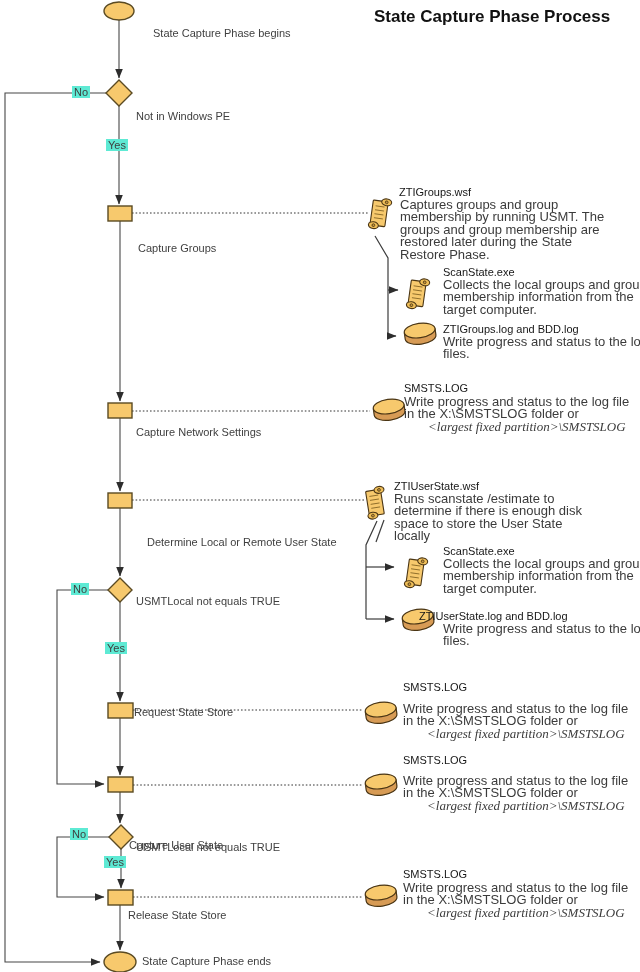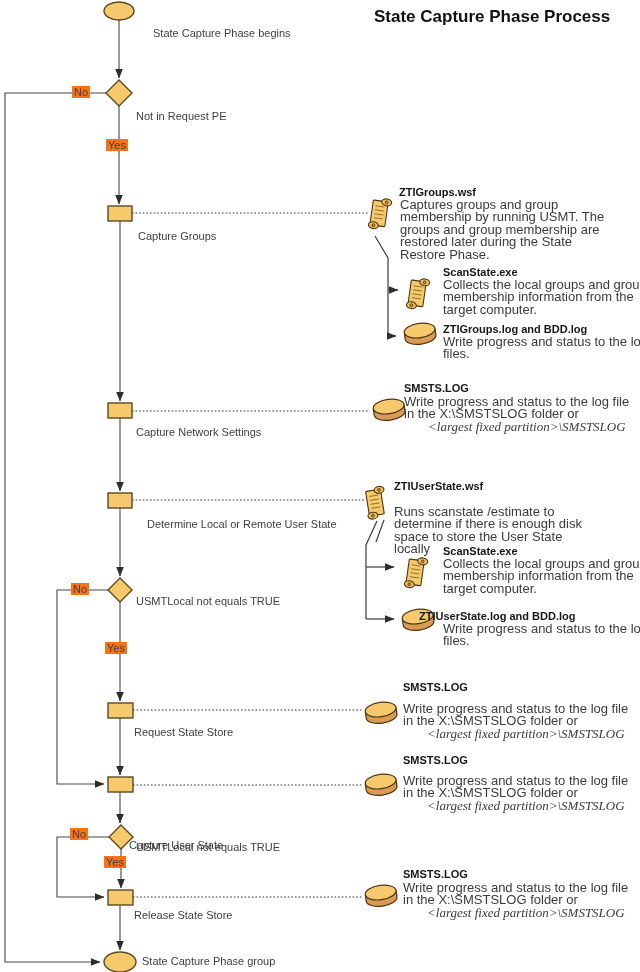--- a/index.html
+++ b/index.html
@@ -1,22 +1,22 @@
 <!DOCTYPE html>
 <html><head>
 <meta charset="utf-8">
 <style>
   html,body{margin:0;padding:0;background:#fff;}
   #canvas{position:relative;width:640px;height:972px;background:#fff;overflow:hidden;
           font-family:"Liberation Sans",sans-serif;}
   #shapes{position:absolute;left:0;top:0;z-index:1;}
   .lbl{position:absolute;z-index:2;font-size:11px;line-height:12px;color:#3f3f3f;white-space:nowrap;}
-  .lbl.bg{background:#f97316;padding:0 2px;}
+  .lbl.bg{background:#5eead4;padding:0 2px;}
   .page-title{position:absolute;z-index:2;font-size:17px;font-weight:bold;color:#111;white-space:nowrap;}
-  .ann-title{position:absolute;z-index:2;font-size:11px;font-weight:bold;color:#161616;white-space:nowrap;}
+  .ann-title{position:absolute;z-index:2;font-size:11px;font-weight:normal;color:#161616;white-space:nowrap;}
   .ann-body{position:absolute;z-index:2;font-size:13px;line-height:12.4px;color:#3b3b3b;}
   .ser{font-family:"Liberation Serif",serif;font-style:italic;margin-left:24px;}
 </style>
 </head>
 <body>
 
 <div id="canvas">
 
 <svg id="shapes" width="640" height="972" viewBox="0 0 640 972">
   <defs>
@@ -95,50 +95,50 @@
   <use href="#icon-cyl" transform="translate(400,607) rotate(-8 18 12)"></use>
   <use href="#icon-cyl" transform="translate(363,700) rotate(-8 18 12)"></use>
   <use href="#icon-cyl" transform="translate(363,772) rotate(-8 18 12)"></use>
   <use href="#icon-cyl" transform="translate(363,883) rotate(-8 18 12)"></use>
 </svg>
 
 <div class="page-title" style="left:374px;top:7px;">State Capture Phase Process</div>
 
 <div class="lbl" style="left:137px;top:27px;margin-left:16px;">State Capture Phase begins</div>
 <div class="lbl bg" style="left:72px;top:86px;">No</div>
-<div class="lbl" style="left:136px;top:110px;">Not in Request PE</div>
+<div class="lbl" style="left:136px;top:110px;">Not in Windows PE</div>
 <div class="lbl bg" style="left:106px;top:139px;">Yes</div>
-<div class="lbl" style="left:138px;top:230px;">Capture Groups</div>
+<div class="lbl" style="left:138px;top:242px;">Capture Groups</div>
 <div class="lbl" style="left:136px;top:426px;">Capture Network Settings</div>
-<div class="lbl" style="left:130px;top:518px;padding-left:17px;">Determine Local or Remote User State</div>
+<div class="lbl" style="left:130px;top:536px;padding-left:17px;">Determine Local or Remote User State</div>
 <div class="lbl bg" style="left:71px;top:583px;">No</div>
 <div class="lbl" style="left:136px;top:595px;">USMTLocal not equals TRUE</div>
 <div class="lbl bg" style="left:105px;top:642px;">Yes</div>
-<div class="lbl" style="left:134px;top:726px;">Request State Store</div>
+<div class="lbl" style="left:134px;top:706px;">Request State Store</div>
 <div class="lbl" style="left:129px;top:839px;">Capture User State</div>
 <div class="lbl bg" style="left:70px;top:828px;">No</div>
 <div class="lbl" style="left:136px;top:841px;">USMTLocal not equals TRUE</div>
 <div class="lbl bg" style="left:104px;top:856px;">Yes</div>
-<div class="lbl" style="left:134px;top:909px;">Release State Store</div>
-<div class="lbl" style="left:142px;top:955px;">State Capture Phase group</div>
+<div class="lbl" style="left:128px;top:909px;">Release State Store</div>
+<div class="lbl" style="left:142px;top:955px;">State Capture Phase ends</div>
 
 <div class="ann-title" style="left:399px;top:186px;">ZTIGroups.wsf</div>
 <div class="ann-body" style="left:400px;top:199px;width:208px;">Captures groups and group membership by running USMT. The groups and group membership are restored later during the State Restore Phase.</div>
 
 <div class="ann-title" style="left:443px;top:266px;">ScanState.exe</div>
 <div class="ann-body" style="left:443px;top:279px;width:208px;">Collects the local groups and group membership information from the target computer.</div>
 
 <div class="ann-title" style="left:443px;top:323px;">ZTIGroups.log and BDD.log</div>
 <div class="ann-body" style="left:443px;top:336px;width:225px;">Write progress and status to the log files.</div>
 
 <div class="ann-title" style="left:404px;top:382px;">SMSTS.LOG</div>
 <div class="ann-body" style="left:404px;top:396px;width:236px;"><span>Write progress and status to the log file in the X:\SMSTSLOG folder or </span><span class="ser">&lt;largest fixed partition&gt;\SMSTSLOG</span></div>
 
 <div class="ann-title" style="left:394px;top:480px;">ZTIUserState.wsf</div>
-<div class="ann-body" style="left:394px;top:493px;width:208px;margin-top:13px;">Runs scanstate /estimate to determine if there is enough disk space to store the User State locally</div>
+<div class="ann-body" style="left:394px;top:493px;width:208px;">Runs scanstate /estimate to determine if there is enough disk space to store the User State locally</div>
 
 <div class="ann-title" style="left:443px;top:545px;">ScanState.exe</div>
 <div class="ann-body" style="left:443px;top:558px;width:208px;">Collects the local groups and group membership information from the target computer.</div>
 
 <div class="ann-title" style="left:419px;top:610px;">ZTIUserState.log and BDD.log</div>
 <div class="ann-body" style="left:443px;top:623px;width:225px;">Write progress and status to the log files.</div>
 
 <div class="ann-title" style="left:403px;top:681px;">SMSTS.LOG</div>
 <div class="ann-body" style="left:403px;top:703px;width:236px;"><span>Write progress and status to the log file in the X:\SMSTSLOG folder or </span><span class="ser">&lt;largest fixed partition&gt;\SMSTSLOG</span></div>
 

